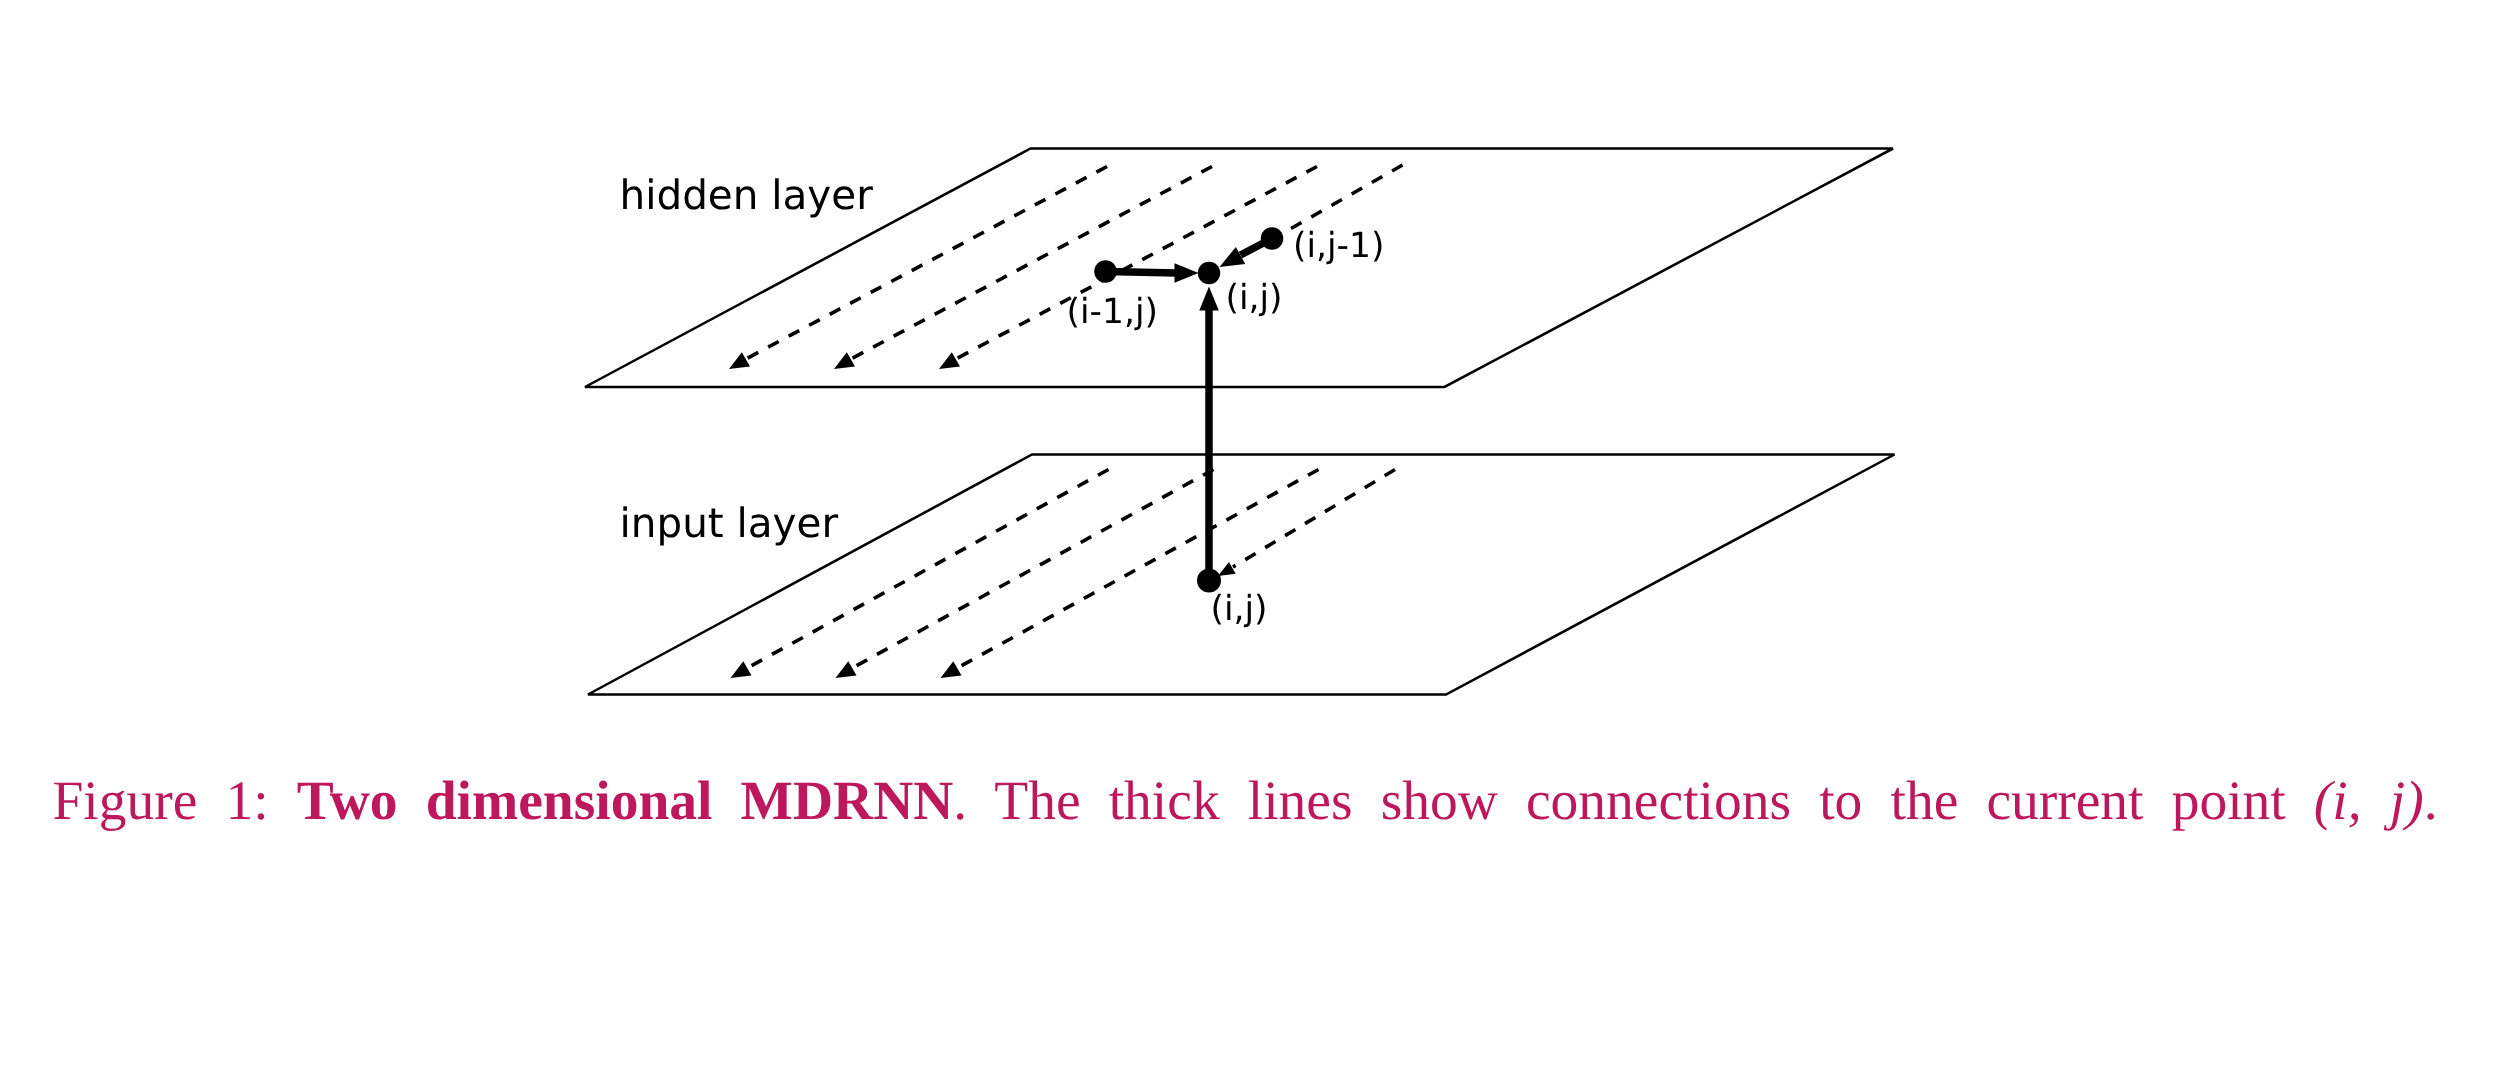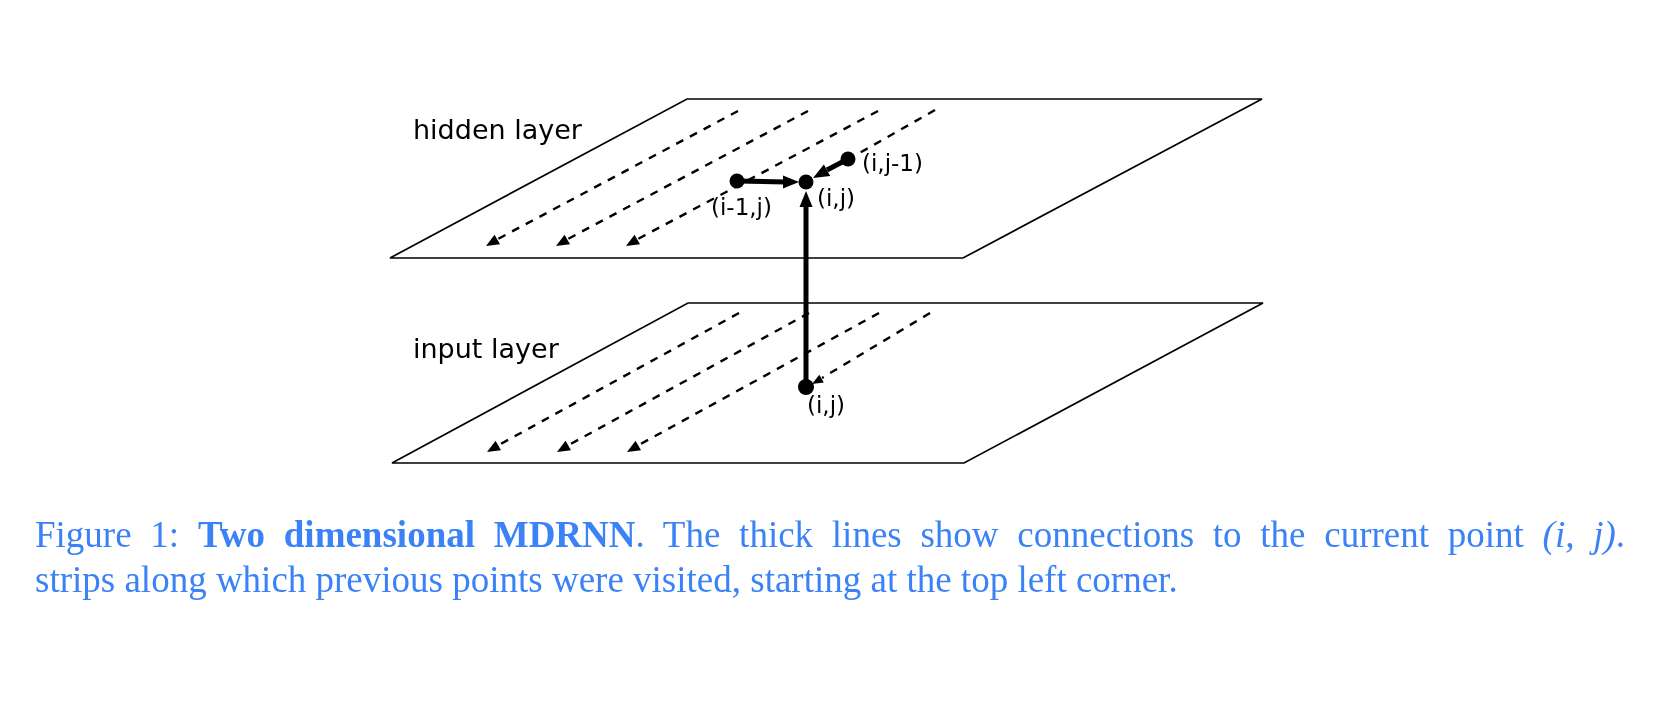--- a/index.html
+++ b/index.html
@@ -62,21 +62,21 @@
     fill: #000000;
   }
   #caption {
     position: absolute;
     left: 35px;
     top: 512px;
     width: 1590px;
     font-family: "Liberation Serif", serif;
     font-size: 37px;
     line-height: 45px;
-    color: #3b82f6;
+    color: #be185d;
   }
   .cap-line {
     white-space: normal;
   }
   .cap-line.justified {
     text-align: justify;
     text-align-last: justify;
   }
   .cap-bold { font-weight: bold; }
   .cap-math { font-style: italic; }
@@ -141,16 +141,15 @@
     <text class="node-label" x="711" y="215">(i-1,j)</text>
     <text class="node-label" x="817" y="206">(i,j)</text>
     <text class="node-label" x="862" y="171">(i,j-1)</text>
     <text class="node-label" x="807" y="413">(i,j)</text>
   </svg>
 
   <div id="caption">
     <div class="cap-line justified">
       <span>Figure 1: </span><span class="cap-bold">Two dimensional MDRNN</span><span>. The thick lines show connections to the current point </span><span class="cap-math">(i, j)</span><span>.</span>
     </div>
-    <div class="cap-line">strips along which previous points were visited, starting at the top left corner.</div>
   </div>
 
 </div>
 
 </body></html>

